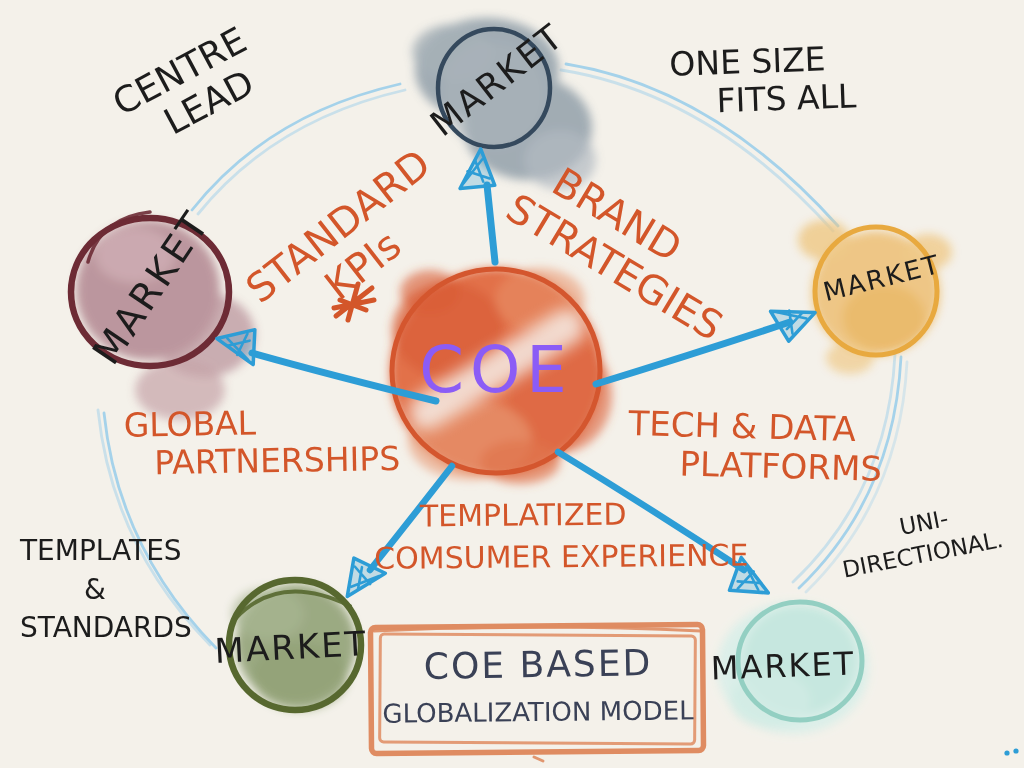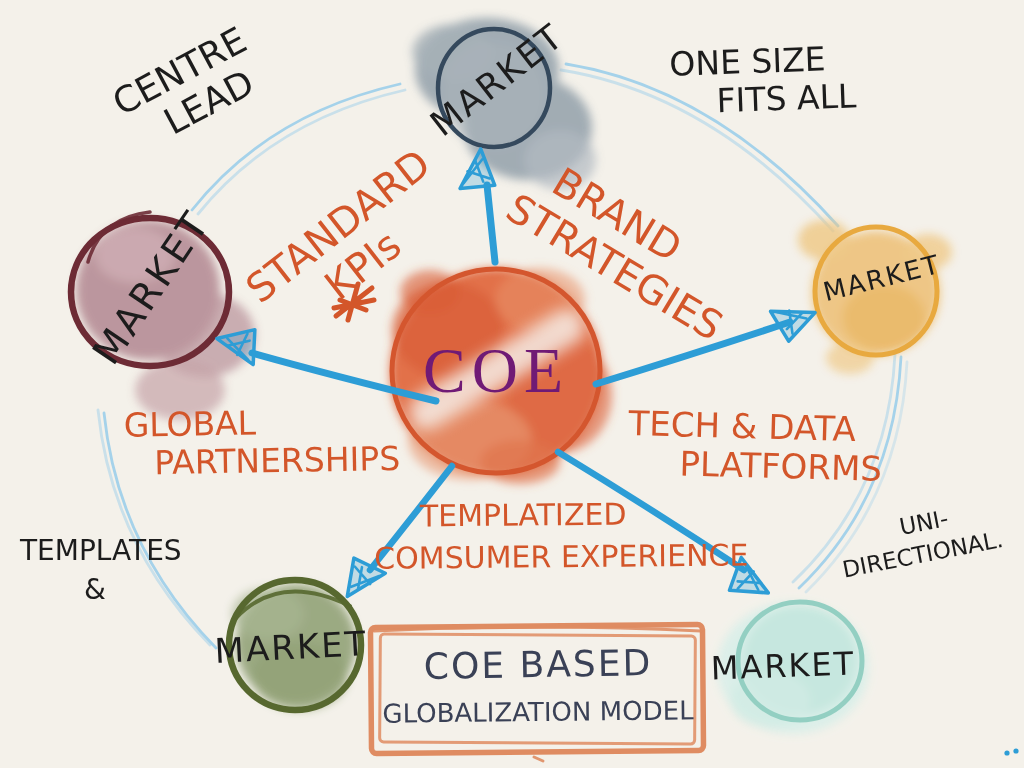--- a/index.html
+++ b/index.html
@@ -55,21 +55,21 @@
   #uni-directional .l1{margin-left:64px;}
 
   .mkt{text-align:center; letter-spacing:2px; font-size:34px;}
   #mkt-top{left:412px; top:60px; width:170px; font-size:35px; transform:rotate(-38deg);}
   #mkt-left{left:52px; top:266px; width:200px; font-size:38px; letter-spacing:3px; transform:rotate(-56deg);}
   #mkt-right{left:797px; top:264px; width:170px; font-size:26px; transform:rotate(-14deg);}
   #mkt-green{left:206px; top:628px; width:170px; transform:rotate(-3deg);}
   #mkt-teal{left:698px; top:648px; width:170px; font-size:32px; transform:rotate(-2deg);}
 
   #coe-label{left:412px; top:334px; width:168px; font-size:64px; letter-spacing:6px;
-             text-align:center; color:#701a75;font-family:Liberation Serif, serif;}
+             text-align:center; color:#8b5cf6;}
   #box-l1{left:407px; top:644px; width:262px; font-size:36px; letter-spacing:2px;
           text-align:center; color:var(--box-ink); transform:rotate(-1deg);}
   #box-l2{left:369px; top:698px; width:338px; font-size:26px; text-align:center;
           color:var(--box-ink); transform:rotate(-0.6deg);}
 </style>
 </head>
 <body>
 
 <div class="canvas">
 
@@ -237,20 +237,21 @@
   </div>
 
   <div class="hand o" id="templatized">
     <span class="ln l1">TEMPLATIZED</span>
     <span class="ln l2">COMSUMER EXPERIENCE</span>
   </div>
 
   <div class="hand" id="templates-standards">
     <span class="ln l1">TEMPLATES</span>
     <span class="ln l2">&amp;</span>
+    <span class="ln l3">STANDARDS</span>
   </div>
 
   <div class="hand" id="uni-directional">
     <span class="ln l1">UNI-</span>
     <span class="ln l2">DIRECTIONAL.</span>
   </div>
 
   <div class="hand mkt" id="mkt-top">MARKET</div>
   <div class="hand mkt" id="mkt-left">MARKET</div>
   <div class="hand mkt" id="mkt-right">MARKET</div>

